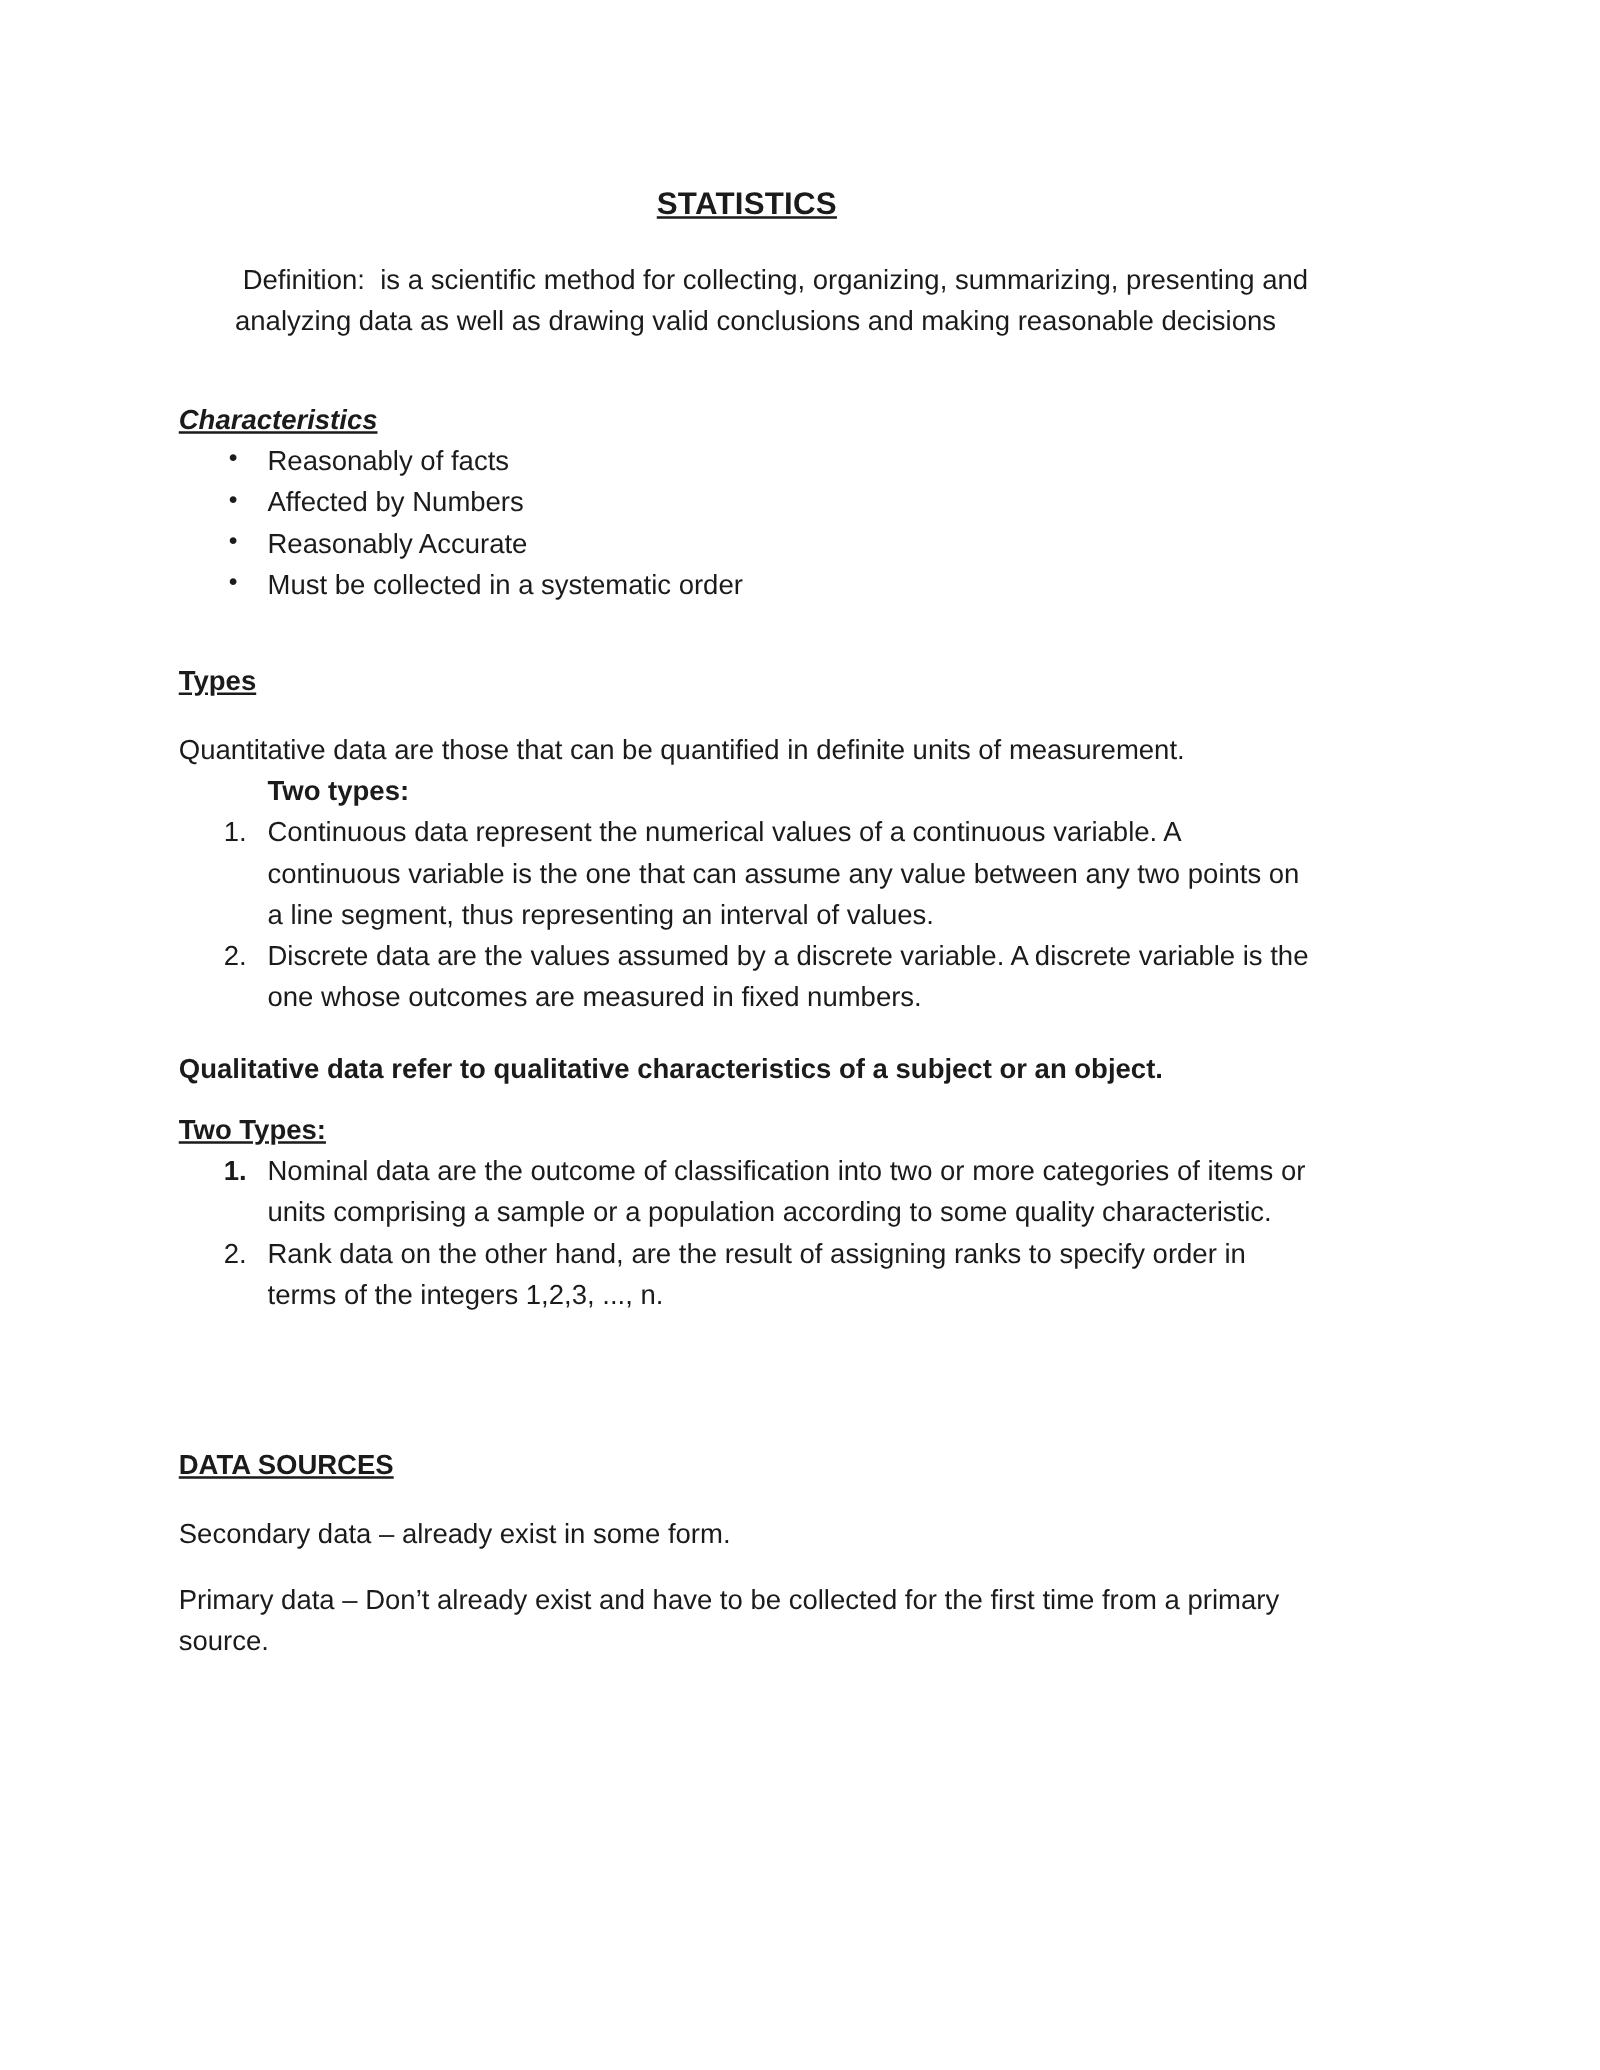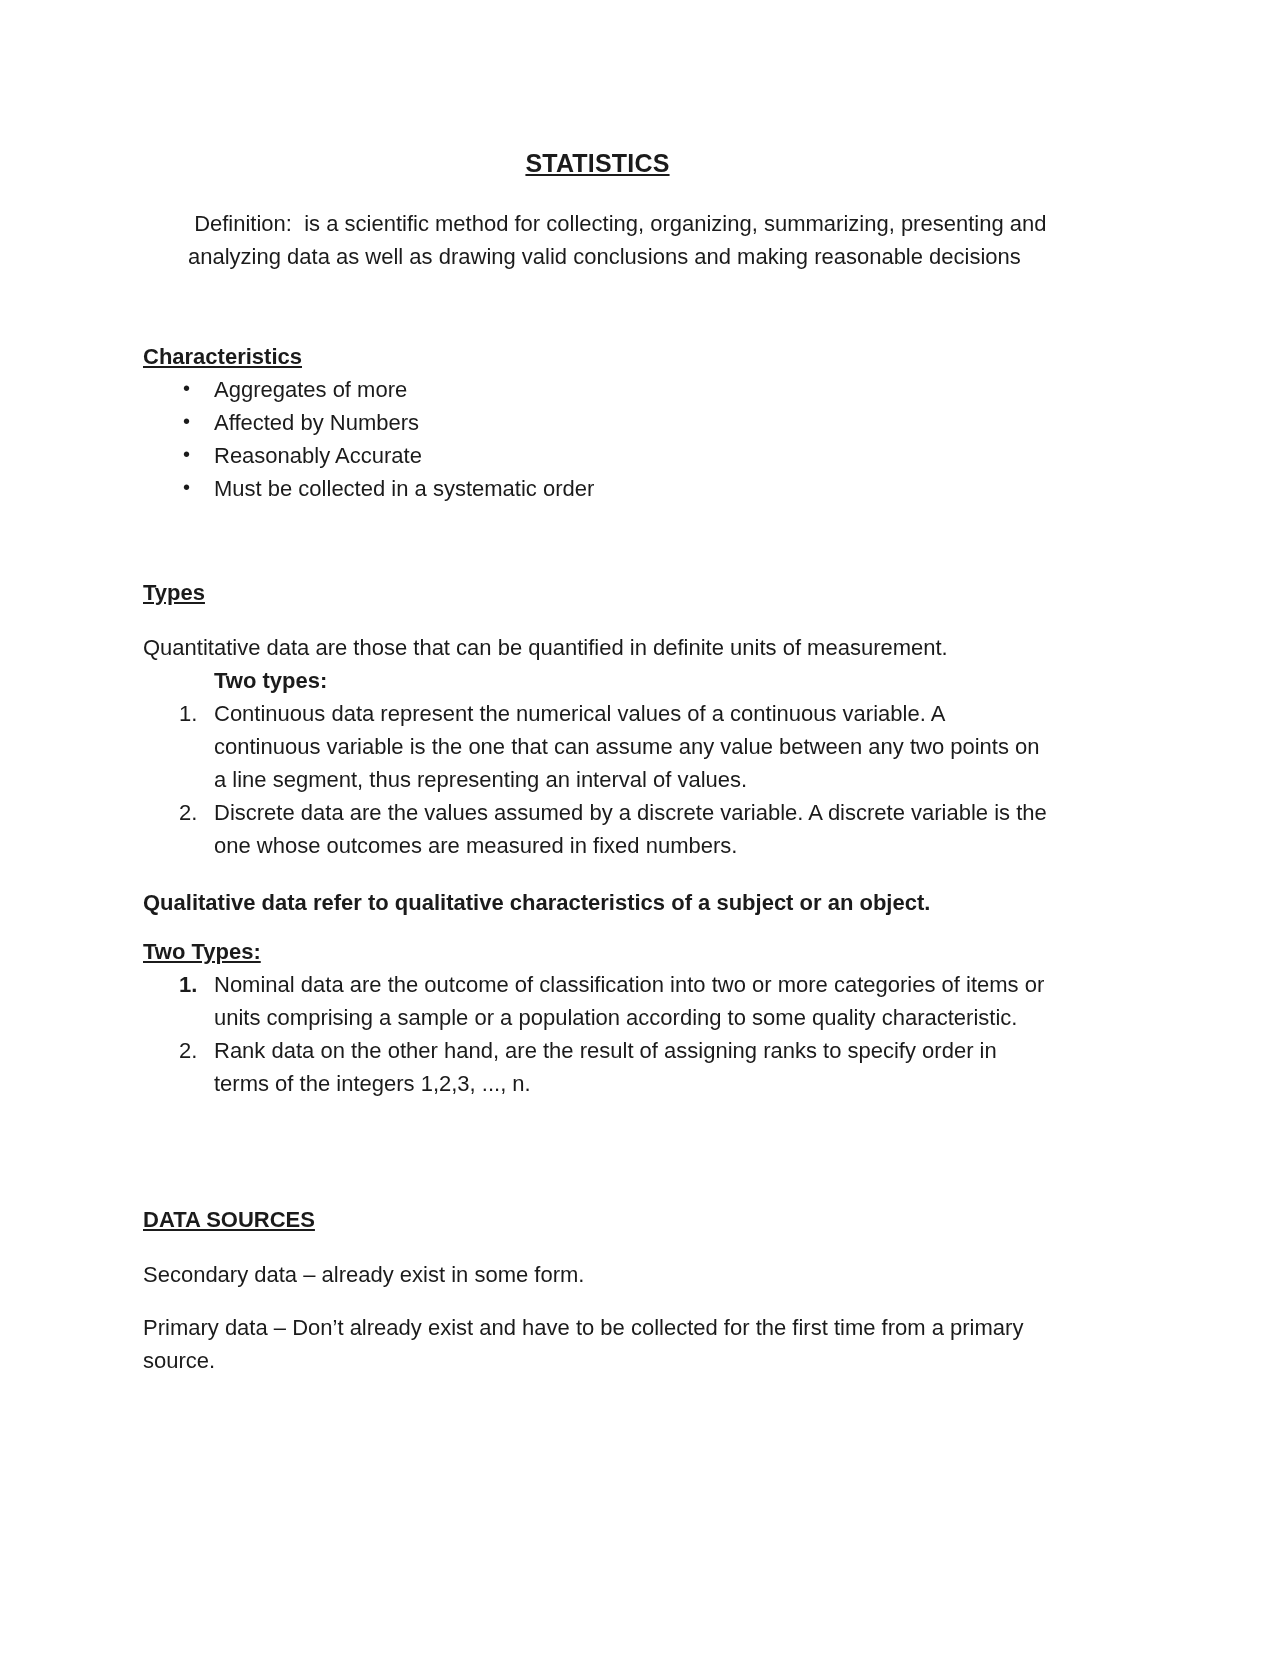--- a/index.html
+++ b/index.html
@@ -35,23 +35,23 @@
     margin: 0;
     white-space: pre-wrap;
   }
   .heading {
     margin: 0;
     font-size: 22px;
     font-weight: bold;
     text-decoration: underline;
   }
   .mt-def       { margin-top: 0px; margin-left: 45px; }
-  .mt-chars     { margin-top: 67px; }
+  .mt-chars     { margin-top: 46px; font-style: italic; }
   .mt-bullets   { margin-top: 28px; }
-  .mt-types     { margin-top: 71px; }
+  .mt-types     { margin-top: 44px; }
   .mt-quant     { margin-top: 22px; }
   .mt-twotypes-label { margin-top: 12px; }
   .mt-numlist1  { margin-top: 2px; }
   .mt-qual      { margin-top: 24px; font-weight: bold; }
   .mt-twotypes-head { margin-top: 16px; }
   .mt-numlist2  { margin-top: 20px; }
   .mt-datasources { margin-top: 103px; }
   .mt-secondary { margin-top: 22px; }
   .mt-primary   { margin-top: 20px; }
 
@@ -101,21 +101,21 @@
 
   <h1 class="doc-title">STATISTICS</h1>
 
   <p class="para mt-def"> Definition:  is a scientific method for collecting, organizing, summarizing, presenting and analyzing data as well as drawing valid conclusions and making reasonable decisions</p>
 
   <h2 class="heading mt-chars">Characteristics</h2>
 
   <ul class="bullet-list mt-bullets">
     <li class="bullet-item">
       <span class="marker">•</span>
-      <span class="item-text">Aggregates of more</span>
+      <span class="item-text">Reasonably of facts</span>
     </li>
     <li class="bullet-item">
       <span class="marker">•</span>
       <span class="item-text">Affected by Numbers</span>
     </li>
     <li class="bullet-item">
       <span class="marker">•</span>
       <span class="item-text">Reasonably Accurate</span>
     </li>
     <li class="bullet-item">

